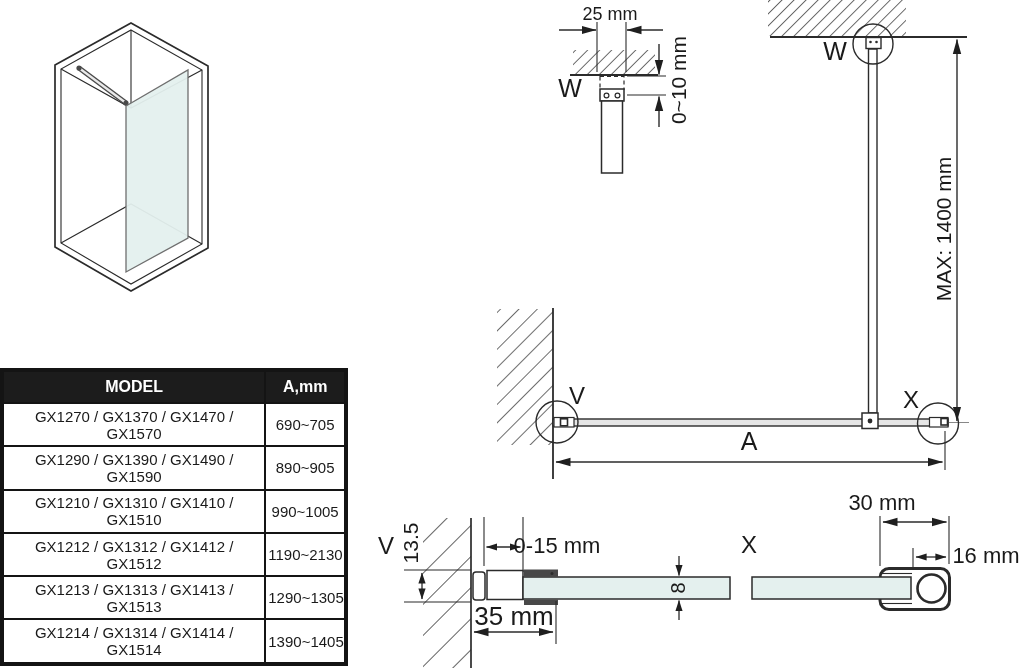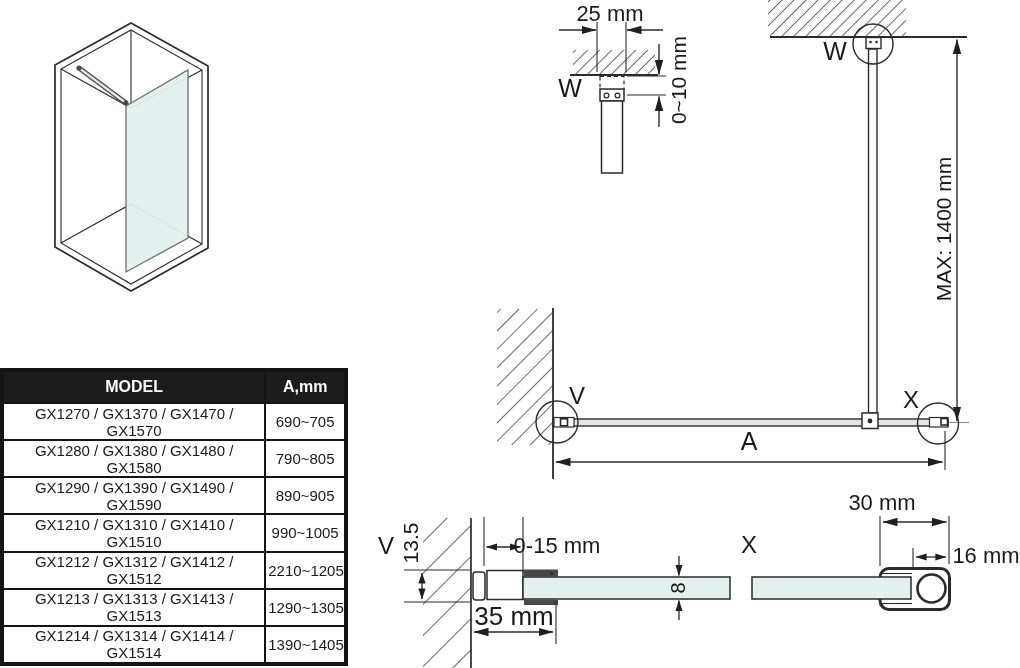--- a/index.html
+++ b/index.html
@@ -138,21 +138,21 @@
       <line x1="913" y1="548" x2="913" y2="570" stroke-width="1.1"></line>
       <line x1="916" y1="557" x2="946" y2="557" stroke-width="1.3" marker-start="url(#ahs)" marker-end="url(#ahs)"></line>
       <rect x="880" y="568.5" width="69.5" height="41" rx="9" fill="#fff" stroke-width="3"></rect>
       <rect x="752" y="577" width="159" height="22" fill="#e4f0ee" stroke-width="1.5"></rect>
       <line x1="881" y1="573.5" x2="912" y2="573.5" stroke-width="1.1"></line>
       <line x1="881" y1="603.5" x2="912" y2="603.5" stroke-width="1.1"></line>
       <circle cx="931.5" cy="588.5" r="14" fill="#fff" stroke-width="2.6"></circle>
     </g>
   </svg>
 
-  <div class="lbl" style="left:610px;top:14px;font-size:22px">25 mm</div>
+  <div class="lbl" style="left:610px;top:14px;font-size:18px">25 mm</div>
   <div class="lbl" style="left:570px;top:88px;font-size:25px">W</div>
   <div class="lbl rot" style="left:678px;top:80px;font-size:21px">0~10 mm</div>
   <div class="lbl" style="left:835px;top:51px;font-size:25px">W</div>
   <div class="lbl rot" style="left:943px;top:229px;font-size:21px">MAX: 1400 mm</div>
   <div class="lbl" style="left:577px;top:396px;font-size:24px">V</div>
   <div class="lbl" style="left:911px;top:400px;font-size:24px">X</div>
   <div class="lbl" style="left:749px;top:441px;font-size:25px">A</div>
   <div class="lbl" style="left:386px;top:546px;font-size:24px">V</div>
   <div class="lbl rot" style="left:410px;top:543px;font-size:21px">13.5</div>
   <div class="lbl" style="left:557px;top:546px;font-size:22px">0-15 mm</div>
@@ -168,34 +168,30 @@
         <th class="col-model">MODEL</th>
         <th>A,mm</th>
       </tr>
     </thead>
     <tbody>
         <tr>
         <td class="col-model">GX1270 / GX1370 / GX1470 / GX1570</td>
         <td>690~705</td>
       </tr>
         <tr>
-        <td class="col-model">GX1280 / GX1380 / GX1480 / GX1580</td>
-        <td>790~805</td>
-      </tr>
-        <tr>
         <td class="col-model">GX1290 / GX1390 / GX1490 / GX1590</td>
         <td>890~905</td>
       </tr>
         <tr>
         <td class="col-model">GX1210 / GX1310 / GX1410 / GX1510</td>
         <td>990~1005</td>
       </tr>
         <tr>
         <td class="col-model">GX1212 / GX1312 / GX1412 / GX1512</td>
-        <td>2210~1205</td>
+        <td>1190~2130</td>
       </tr>
         <tr>
         <td class="col-model">GX1213 / GX1313 / GX1413 / GX1513</td>
         <td>1290~1305</td>
       </tr>
         <tr>
         <td class="col-model">GX1214 / GX1314 / GX1414 / GX1514</td>
         <td>1390~1405</td>
       </tr>
       </tbody>

